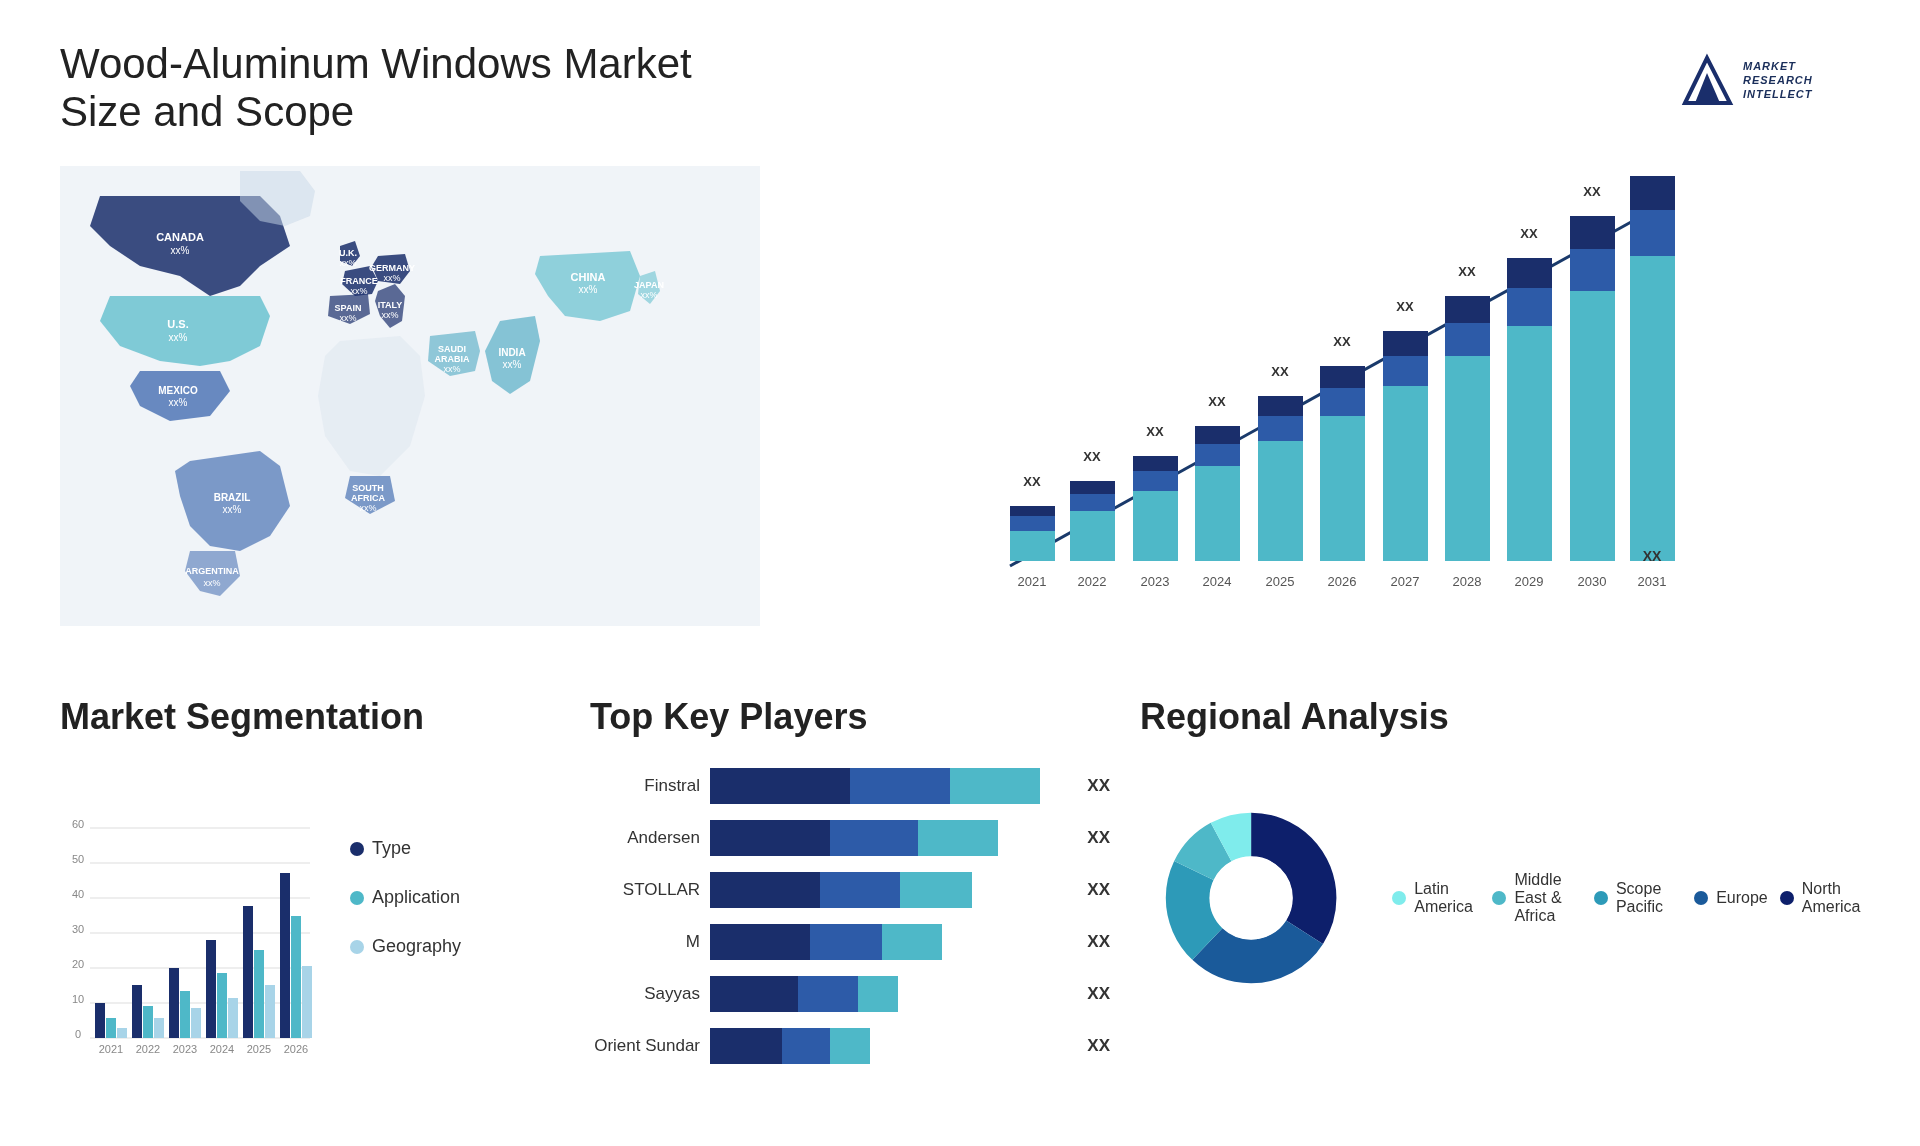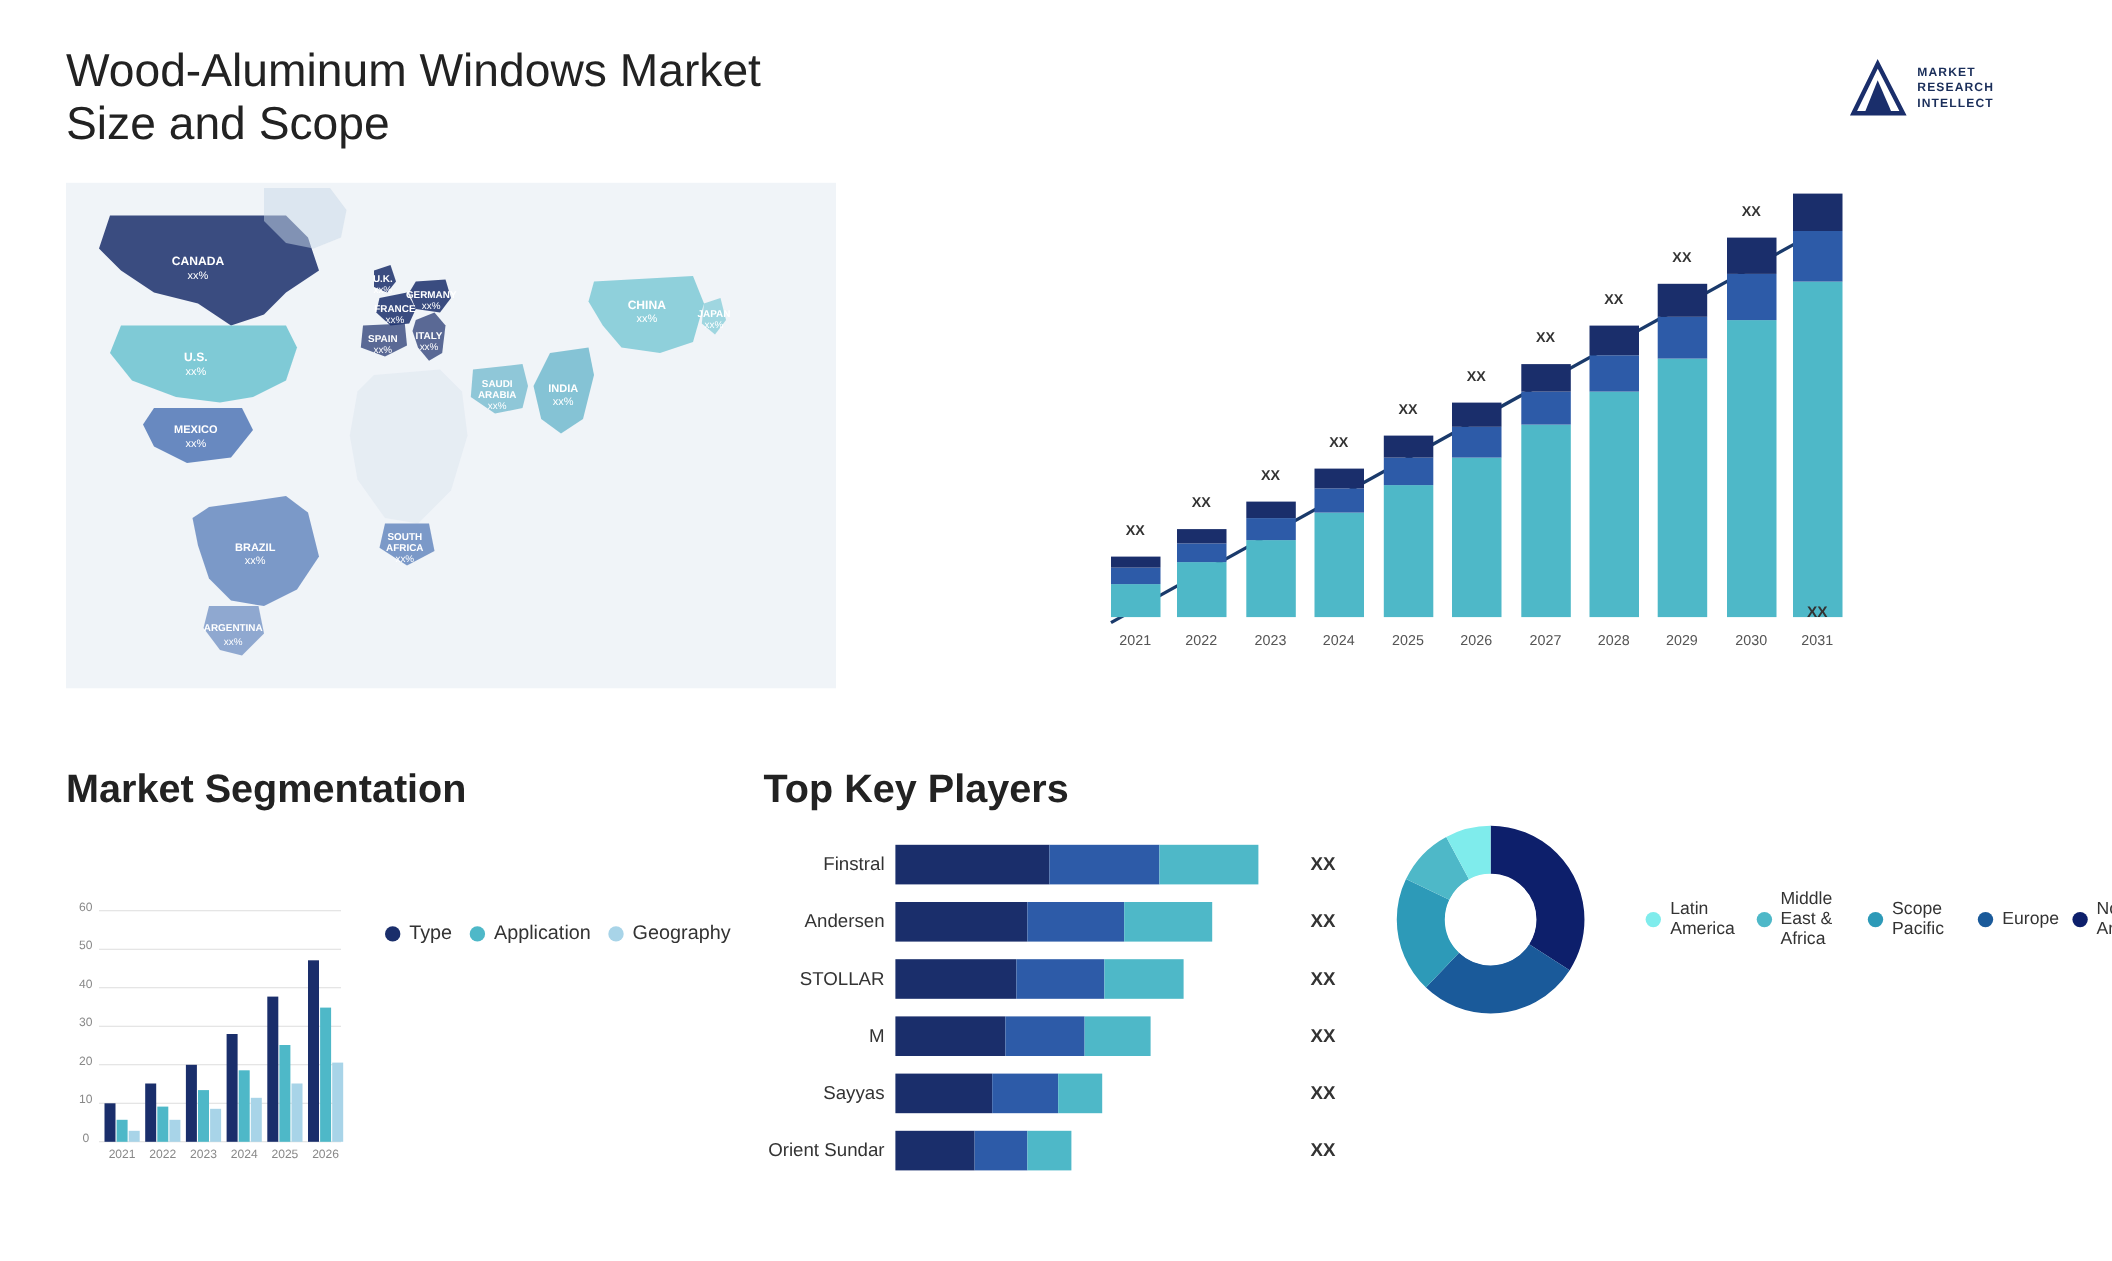--- a/index.html
+++ b/index.html
@@ -35,20 +35,21 @@
       max-width: 700px;
     }
 
     .logo-box {
       width: 180px;
       height: 80px;
       position: relative;
       display: flex;
       align-items: center;
       gap: 8px;
+      font-style: italic;
     }
 
     .logo-text {
       font-size: 13px;
       font-weight: 700;
       color: #1a2e5a;
       line-height: 1.3;
       text-transform: uppercase;
     }
 
@@ -98,21 +99,22 @@
 
     
     .seg-chart-container {
       display: flex;
       align-items: flex-start;
       gap: 30px;
     }
 
     .seg-legend {
       display: flex;
-      gap: 16px;
+      flex-direction: column;
+      gap: 28px;
       padding-top: 80px;
       text-align: right;
     }
 
     .legend-item {
       display: flex;
       align-items: center;
       gap: 8px;
       font-size: 18px;
       color: #333;
@@ -525,20 +527,21 @@
             <div class="player-bar-seg2" style="width:48px"></div>
             <div class="player-bar-seg3" style="width:40px"></div>
           </div>
           <span class="player-value">XX</span>
         </div>
 
       </div>
     </div>
 
     <div class="regional-section">
+      <h2 class="section-title">Regional Analysis</h2>
       <div class="regional-content">
 
         <svg width="280" height="280" viewBox="0 0 280 280">
 
           <circle cx="140" cy="140" r="80" fill="none" stroke="#0d1f6b" stroke-width="55" stroke-dasharray="170.9 331.75" stroke-dashoffset="0" transform="rotate(-90 140 140)"></circle>
 
           <circle cx="140" cy="140" r="80" fill="none" stroke="#1a5a9a" stroke-width="55" stroke-dasharray="140.74 361.91" stroke-dashoffset="-170.9" transform="rotate(-90 140 140)"></circle>
 
           <circle cx="140" cy="140" r="80" fill="none" stroke="#2d9ab8" stroke-width="55" stroke-dasharray="100.53 402.12" stroke-dashoffset="-311.64" transform="rotate(-90 140 140)"></circle>
 

